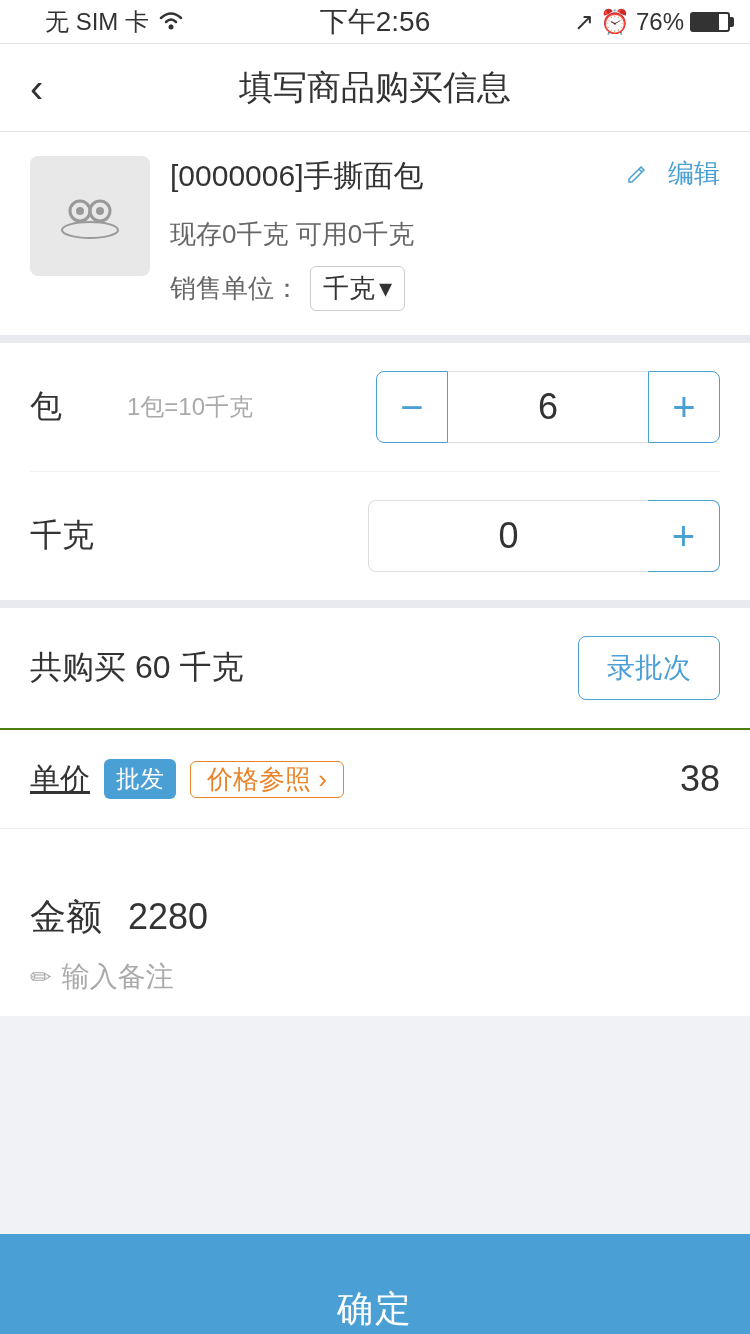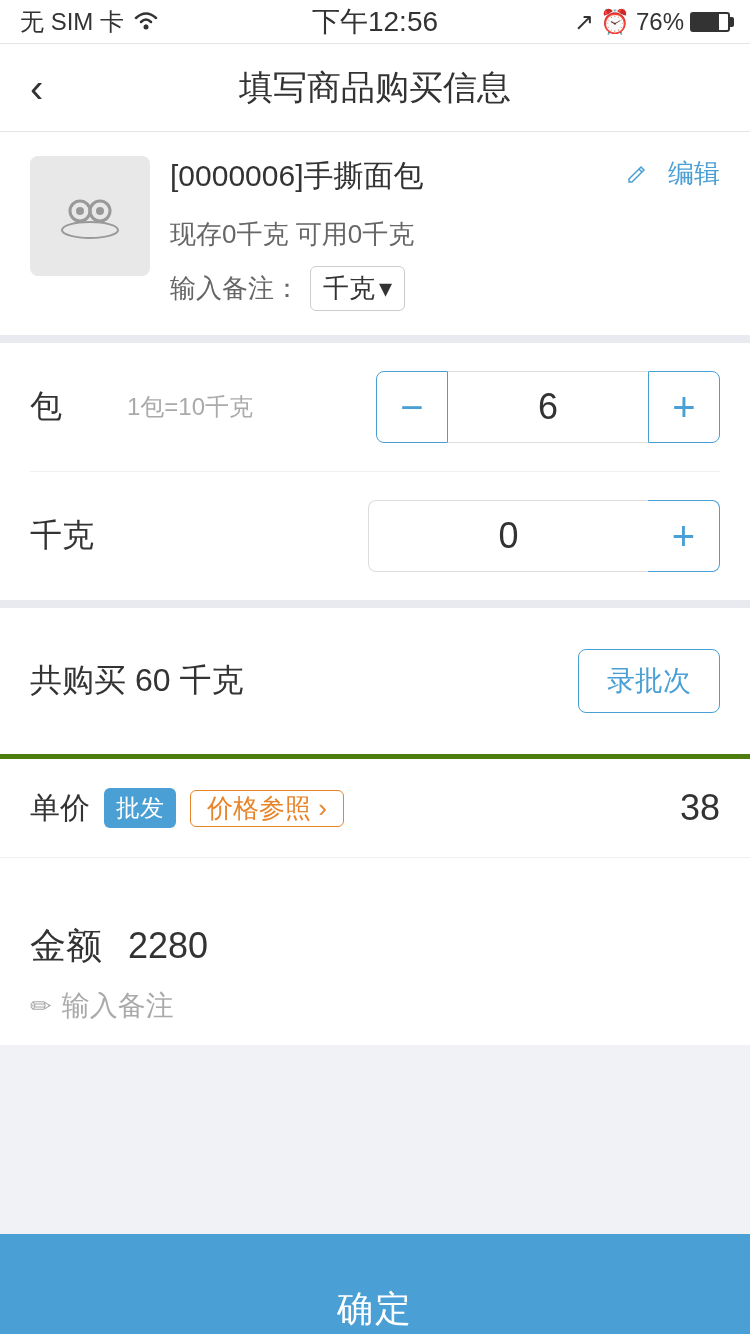--- a/index.html
+++ b/index.html
@@ -19,21 +19,21 @@
       height: 44px;
       background: #fff;
       display: flex;
       align-items: center;
       justify-content: space-between;
       padding: 0 20px;
       font-size: 24px;
       color: #333;
       border-bottom: 1px solid #e5e5e5;
     }
-    .status-left { display: flex; align-items: center; gap: 8px; }
+    .status-left { display: flex; align-items: center; gap: 8px; margin-left: 25px; }
     .status-center { font-size: 28px; font-weight: 500; position: absolute; left: 50%; transform: translateX(-50%); }
     .status-right { display: flex; align-items: center; gap: 6px; font-size: 24px; }
 
     
     .nav-bar {
       width: 750px;
       height: 88px;
       background: #fff;
       display: flex;
       align-items: center;
@@ -195,25 +195,25 @@
       border-right: none;
     }
     .ctrl-btn-solo-plus {
       border-radius: 0 8px 8px 0;
       border-left: none;
     }
 
     
     .summary-section {
       background: #fff;
-      padding: 41px 30px;
+      padding: 28px 30px;
       display: flex;
       align-items: center;
       justify-content: space-between;
-      border-bottom: 5px solid #4d7c0f;
+      border-bottom: 2px solid #4d7c0f;
     }
     .summary-text {
       font-size: 32px;
       color: #333;
     }
     .batch-btn {
       border: 1px solid #4a9fd4;
       color: #4a9fd4;
       background: #fff;
       border-radius: 8px;
@@ -227,20 +227,21 @@
       background: #fff;
       padding: 28px 30px;
       display: flex;
       align-items: center;
       border-bottom: 1px solid #f0f0f0;
     }
     .price-label {
       font-size: 30px;
       color: #333;
       margin-right: 14px;
+      text-decoration: underline;
     }
     .price-tag {
       background: #4a9fd4;
       color: #fff;
       border-radius: 6px;
       padding: 4px 12px;
       font-size: 24px;
       margin-right: 14px;
     }
     .price-ref-btn {
@@ -333,21 +334,21 @@
     <span>无 SIM 卡</span>
     <span>
       <svg width="28" height="22" viewBox="0 0 28 22" fill="none">
         <path d="M14 18 L14 18" stroke="#333" stroke-width="3" stroke-linecap="round"></path>
         <path d="M9 14 Q14 9 19 14" stroke="#333" stroke-width="2.5" fill="none" stroke-linecap="round"></path>
         <path d="M4 10 Q14 1 24 10" stroke="#333" stroke-width="2.5" fill="none" stroke-linecap="round"></path>
         <circle cx="14" cy="19" r="2.5" fill="#333"></circle>
       </svg>
     </span>
   </div>
-  <span class="status-center">下午12:56</span>
+  <span class="status-center">下午2:56</span>
   <div class="status-right">
     <span>↗</span>
     <span>⏰</span>
     <span>76%</span>
     <span class="battery-icon"></span>
   </div>
 </div>
 
 <div class="nav-bar">
   <span class="nav-back">‹</span>
@@ -370,21 +371,21 @@
       <span class="edit-btn">
         <svg width="22" height="22" viewBox="0 0 22 22" fill="none">
           <path d="M3 16 L15 4 L18 7 L6 19 L3 19 Z" stroke="#4a9fd4" stroke-width="1.5" fill="none"></path>
           <path d="M13 6 L16 9" stroke="#4a9fd4" stroke-width="1.5"></path>
         </svg>
         <span>编辑</span>
       </span>
     </div>
     <div class="product-stock">现存0千克   可用0千克</div>
     <div class="product-unit-row">
-      <span>输入备注：</span>
+      <span>销售单位：</span>
       <div class="unit-select">
         <span>千克</span>
         <span>▾</span>
       </div>
     </div>
   </div>
 </div>
 
 <div class="input-section">
 

